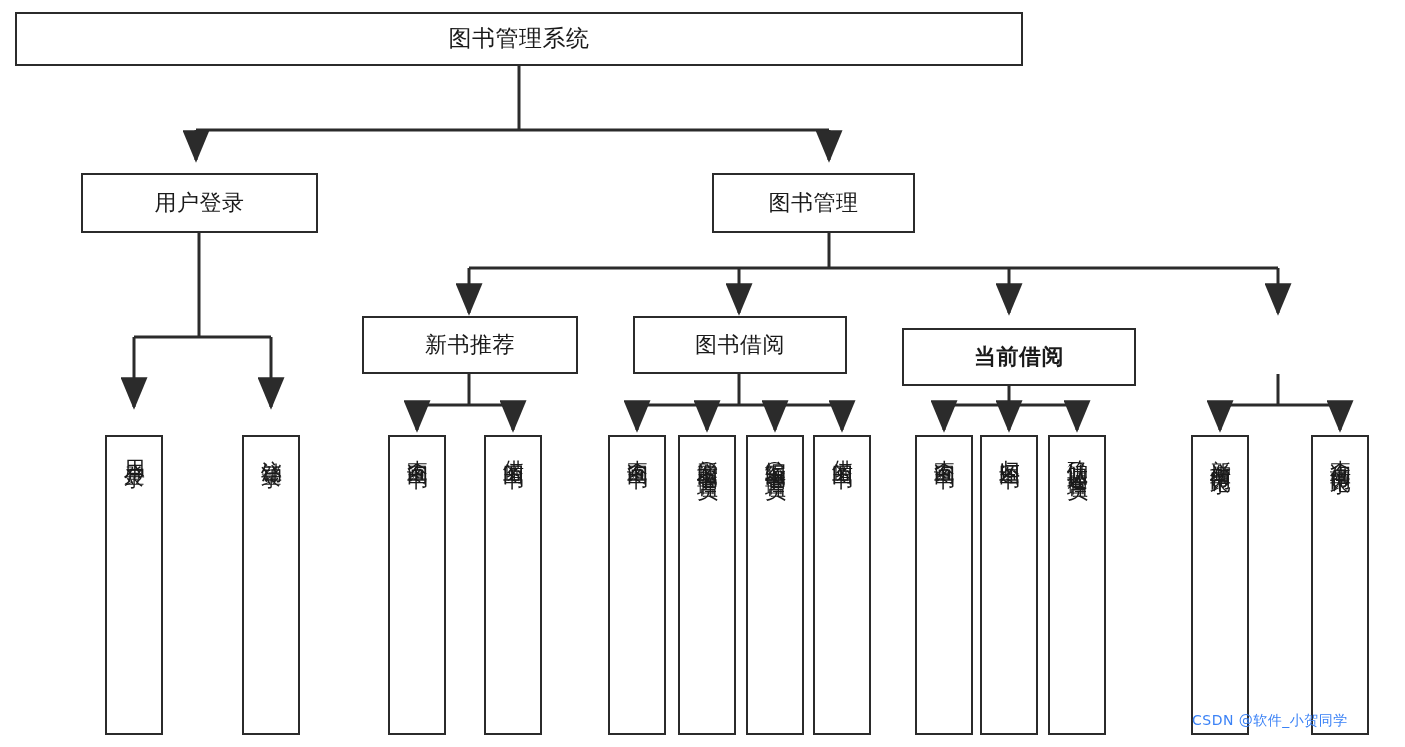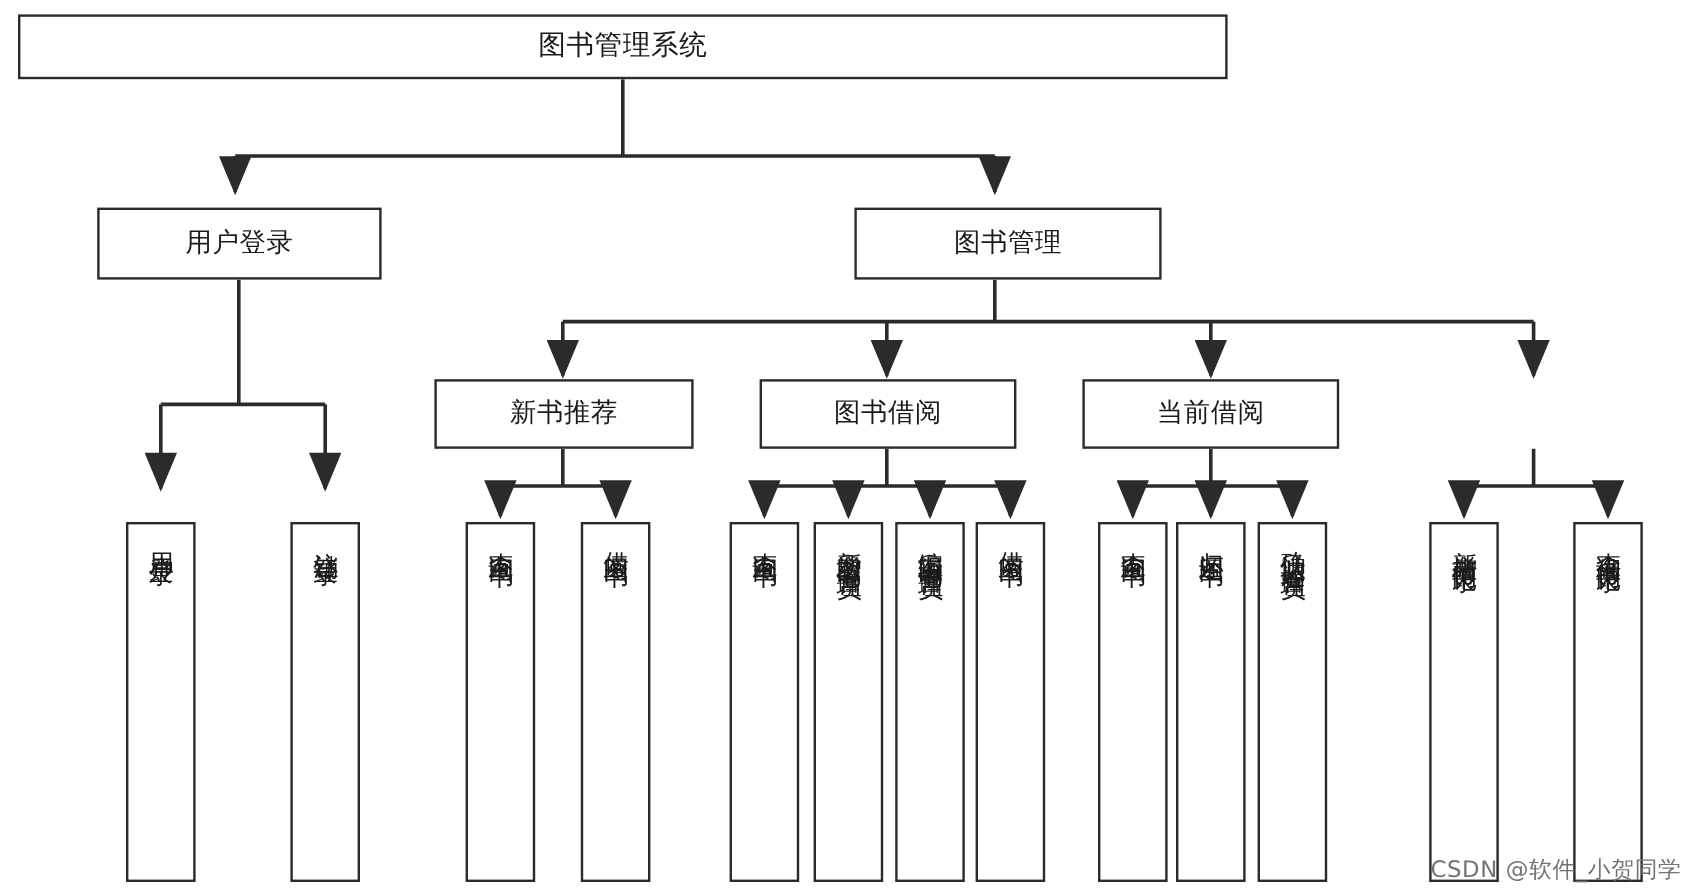--- a/index.html
+++ b/index.html
@@ -60,22 +60,22 @@
   .node.v .node-label {
     font-size: 21px;
     writing-mode: vertical-rl;
     text-orientation: upright;
     line-height: 1.0;
     letter-spacing: 3px;
     white-space: nowrap;
   }
   .watermark {
     position: absolute;
-    color: #737373;
-    font-size: 19px;
+    color: #3b82f6;
+    font-size: 14px;
     letter-spacing: 0.5px;
     z-index: 5;
     white-space: nowrap;
     font-family: "DejaVu Sans", "Liberation Sans", sans-serif;
   }
 </style>
 </head>
 <body>
 
 <div id="canvas">
@@ -136,33 +136,33 @@
   </svg>
 
   <div class="node h root" style="left:15px; top:12px; width:1008px; height:54px;">
     <span class="node-label">图书管理系统</span>
   </div>
 
   <div class="node h" style="left:81px; top:173px; width:237px; height:60px;">
     <span class="node-label">用户登录</span>
   </div>
 
-  <div class="node h" style="left:712px; top:173px; width:256px; height:60px;">
+  <div class="node h" style="left:712px; top:173px; width:203px; height:60px;">
     <span class="node-label">图书管理</span>
   </div>
 
   <div class="node h" style="left:633px; top:316px; width:214px; height:58px;">
     <span class="node-label">图书借阅</span>
   </div>
 
   <div class="node h" style="left:362px; top:316px; width:216px; height:58px;">
     <span class="node-label">新书推荐</span>
   </div>
 
-  <div class="node h" style="left:902px; top:316px; width:214px; height:58px;">
+  <div class="node h" style="left:902px; top:328px; width:234px; height:58px;font-weight:bold;">
     <span class="node-label">当前借阅</span>
   </div>
 
 
   <div class="node v" style="left:105px; top:435px; width:58px; height:300px;">
     <span class="node-label">用户登录</span>
   </div>
 
   <div class="node v" style="left:242px; top:435px; width:58px; height:300px;">
     <span class="node-label">注销登录</span>

